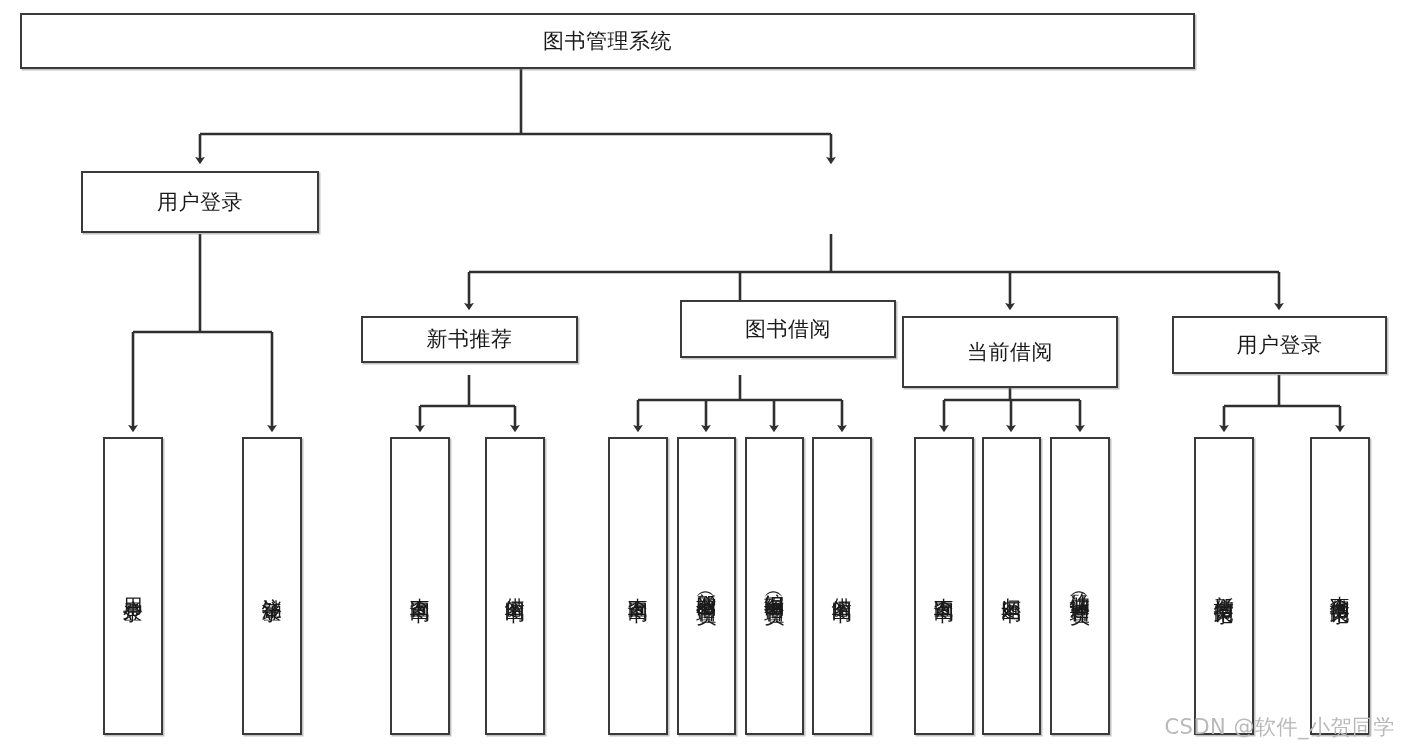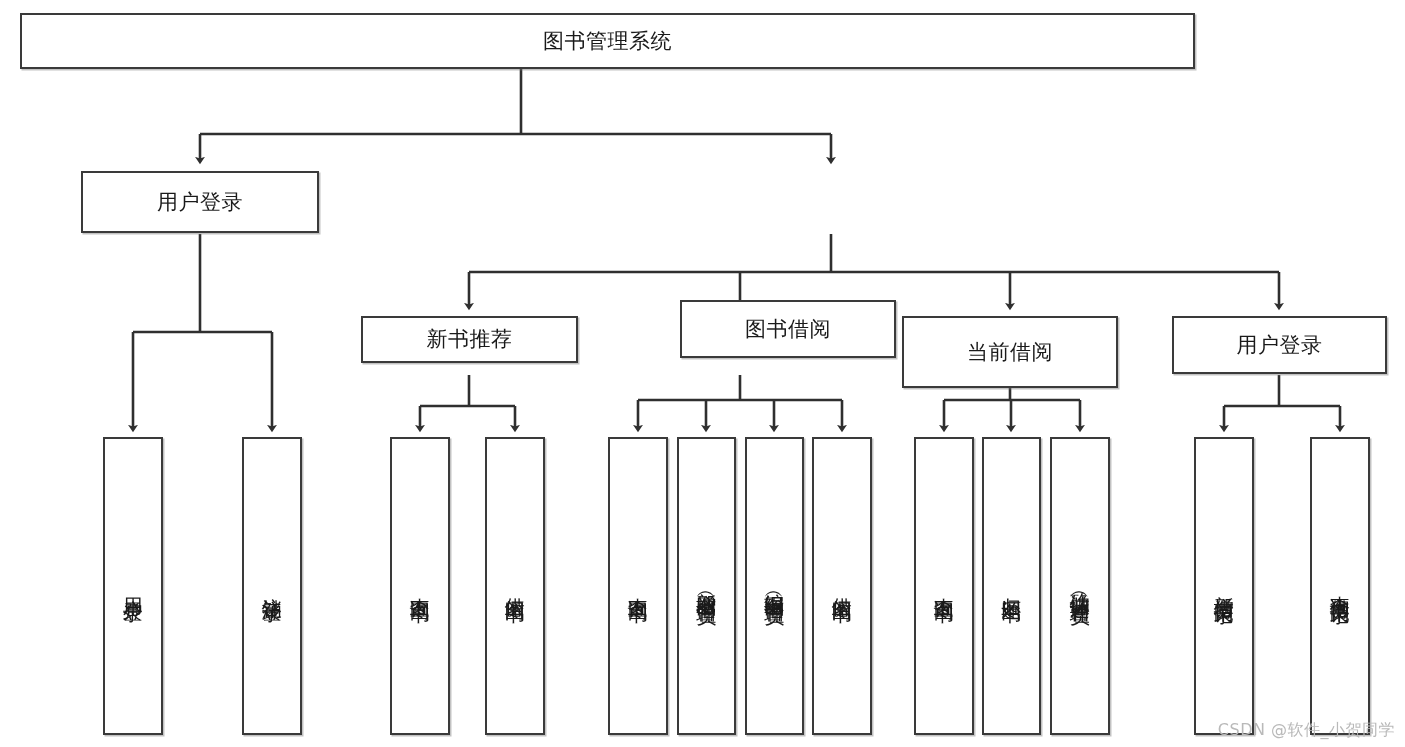--- a/index.html
+++ b/index.html
@@ -48,21 +48,21 @@
     writing-mode: vertical-rl;
     text-orientation: upright;
     font-size: 20px;
     line-height: 1.22;
     letter-spacing: 2px;
   }
   .watermark {
     position: absolute;
     right: 10px;
     bottom: 6px;
-    font-size: 16px;
+    font-size: 21px;
     color: #b9b9b9;
     letter-spacing: 0.5px;
     white-space: nowrap;
     pointer-events: none;
     margin-top: 20px;
   }
 </style>
 </head>
 <body>
 

